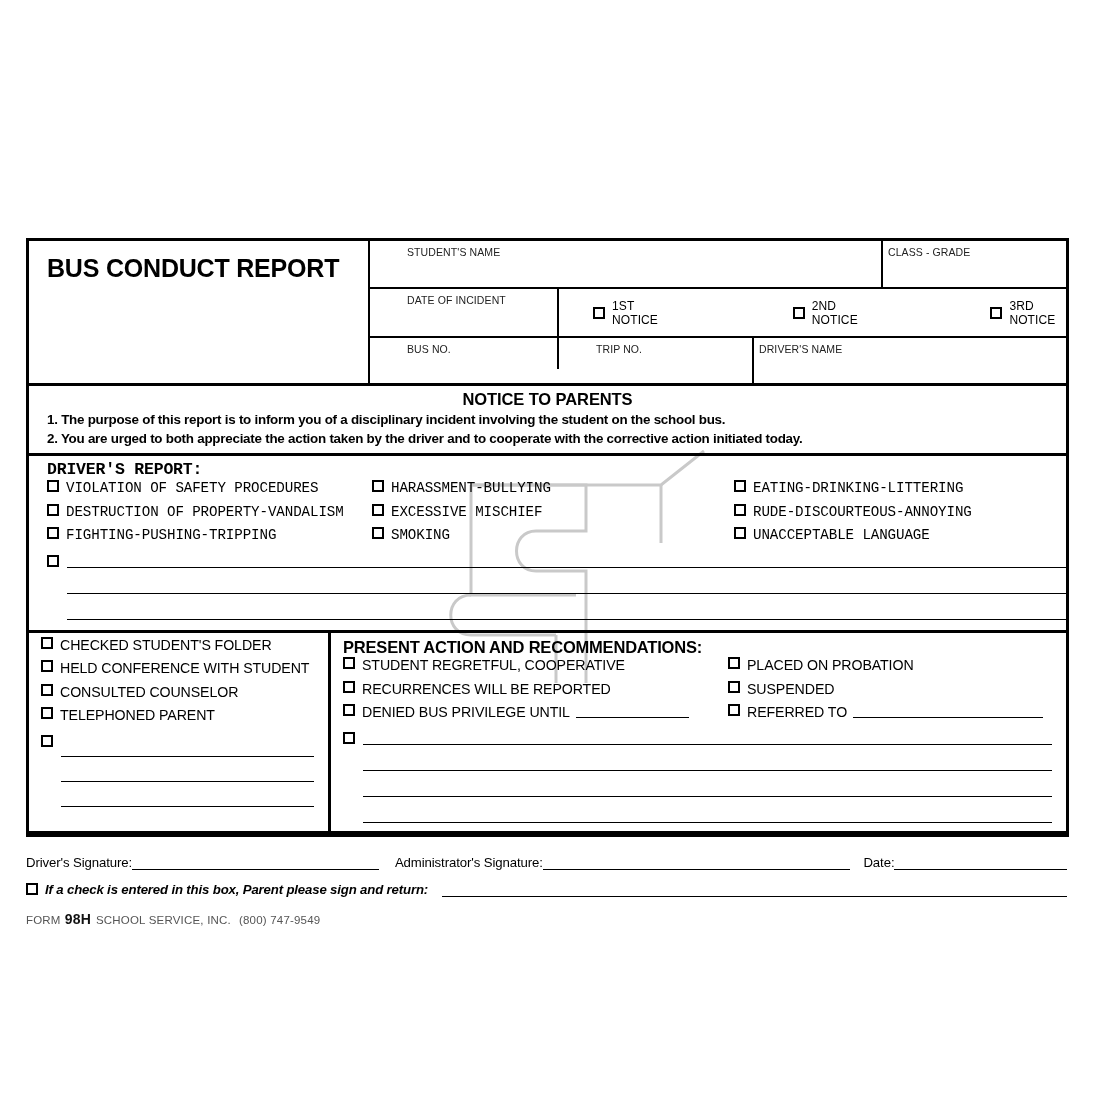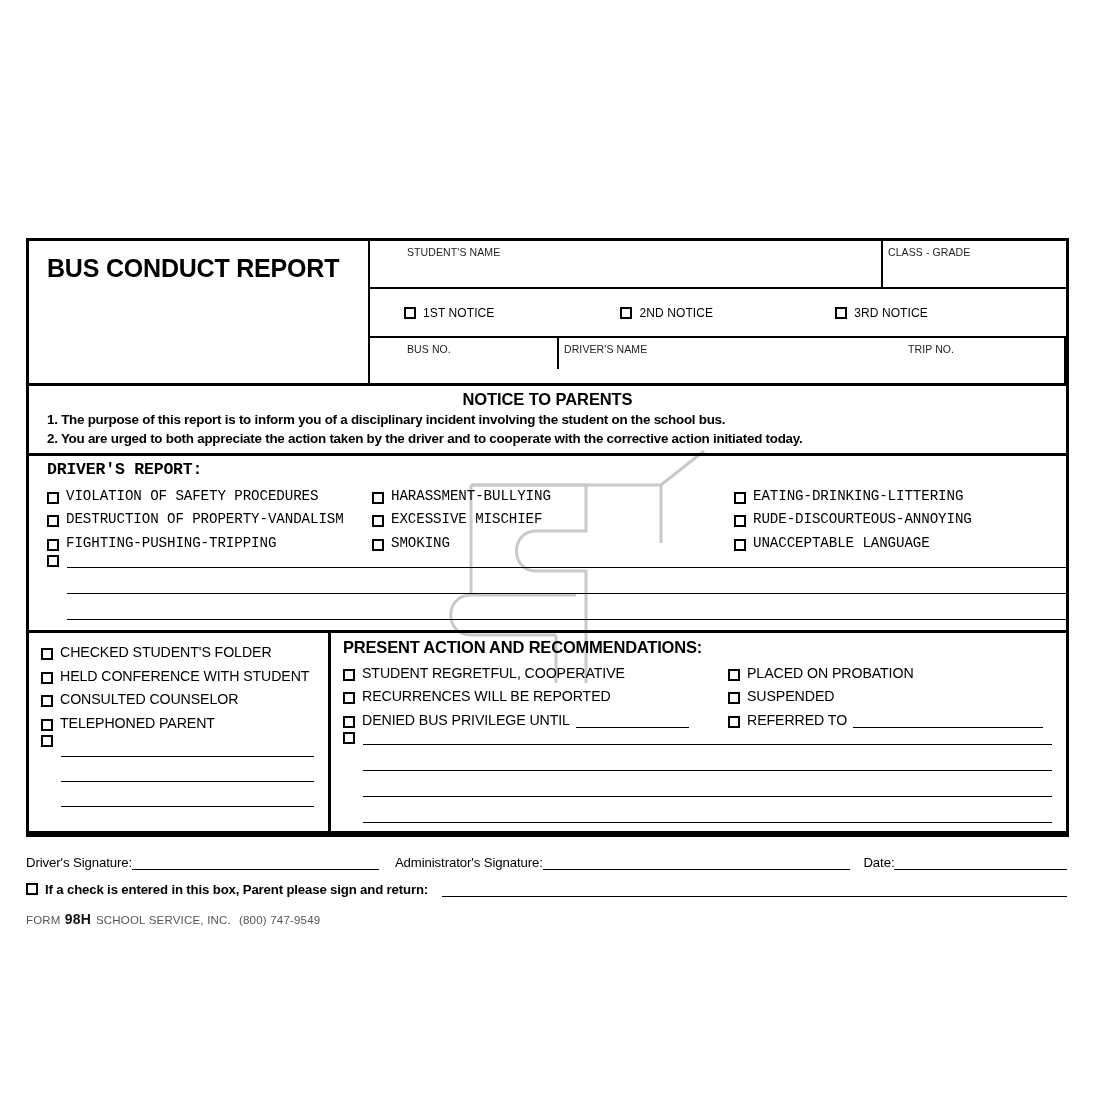--- a/index.html
+++ b/index.html
@@ -160,21 +160,21 @@
   }
   .drv-cols {
     display: flex;
     padding-left: 12px;
   }
   .drv-col-1 { width: 325px; }
   .drv-col-2 { width: 362px; }
   .drv-col-3 { flex: 1; }
   .chk-row {
     display: flex;
-    align-items: flex-end;
+    align-items: flex-start;
     font-size: 14.2px;
     letter-spacing: -0.1px;
     height: 23.5px;
     white-space: nowrap;
   }
   .blank-cb-row {
     display: flex;
     align-items: flex-start;
     padding-left: 12px;
     margin-top: 1px;
@@ -249,20 +249,21 @@
 
   .parent-row {
     display: flex;
     align-items: flex-end;
     margin-top: 6px;
     height: 21px;
   }
   .parent-text {
     font-size: 13.2px;
     font-weight: bold;
+    font-style: italic;
     letter-spacing: -0.15px;
     white-space: nowrap;
   }
   .parent-rule {
     flex: 1;
     border-bottom: 1.6px solid #000;
     height: 14px;
     margin-left: 14px;
   }
 
@@ -314,45 +315,48 @@
         <div class="hrow">
           <div class="hcell h-studentname bordered-right">
             <span>STUDENT'S NAME</span>
           </div>
           <div class="hcell h-classgrade">
             <span>CLASS - GRADE</span>
           </div>
         </div>
 
         <div class="hrow">
+          <div class="hcell h-dateincident bordered-right">
+            <span>DATE OF INCIDENT</span>
+          </div>
           <div class="hcell h-notices">
             <label class="notice-item">
               <span class="cbox"></span>
               <span>1ST NOTICE</span>
             </label>
             <label class="notice-item">
               <span class="cbox"></span>
               <span>2ND NOTICE</span>
             </label>
             <label class="notice-item">
               <span class="cbox"></span>
               <span>3RD NOTICE</span>
             </label>
           </div>
         </div>
 
         <div class="hrow">
           <div class="hcell h-busno bordered-right">
             <span>BUS NO.</span>
           </div>
+          <div class="hcell h-tripno bordered-right">
+            <span>TRIP NO.</span>
+          </div>
           <div class="hcell h-drivername">
             <span>DRIVER'S NAME</span>
-          </div>
-          <div class="hcell h-tripno bordered-right">
-            <span>TRIP NO.</span>
           </div>
         </div>
 
       </div>
     </div>
 
     <div class="notice-block">
       <div class="notice-title">NOTICE TO PARENTS</div>
       <div class="notice-line">1.  The purpose of this report is to inform you of a disciplinary incident involving the student on the school bus.</div>
       <div class="notice-line">2.  You are urged to both appreciate the action taken by the driver and to cooperate with the corrective action initiated today.</div>

